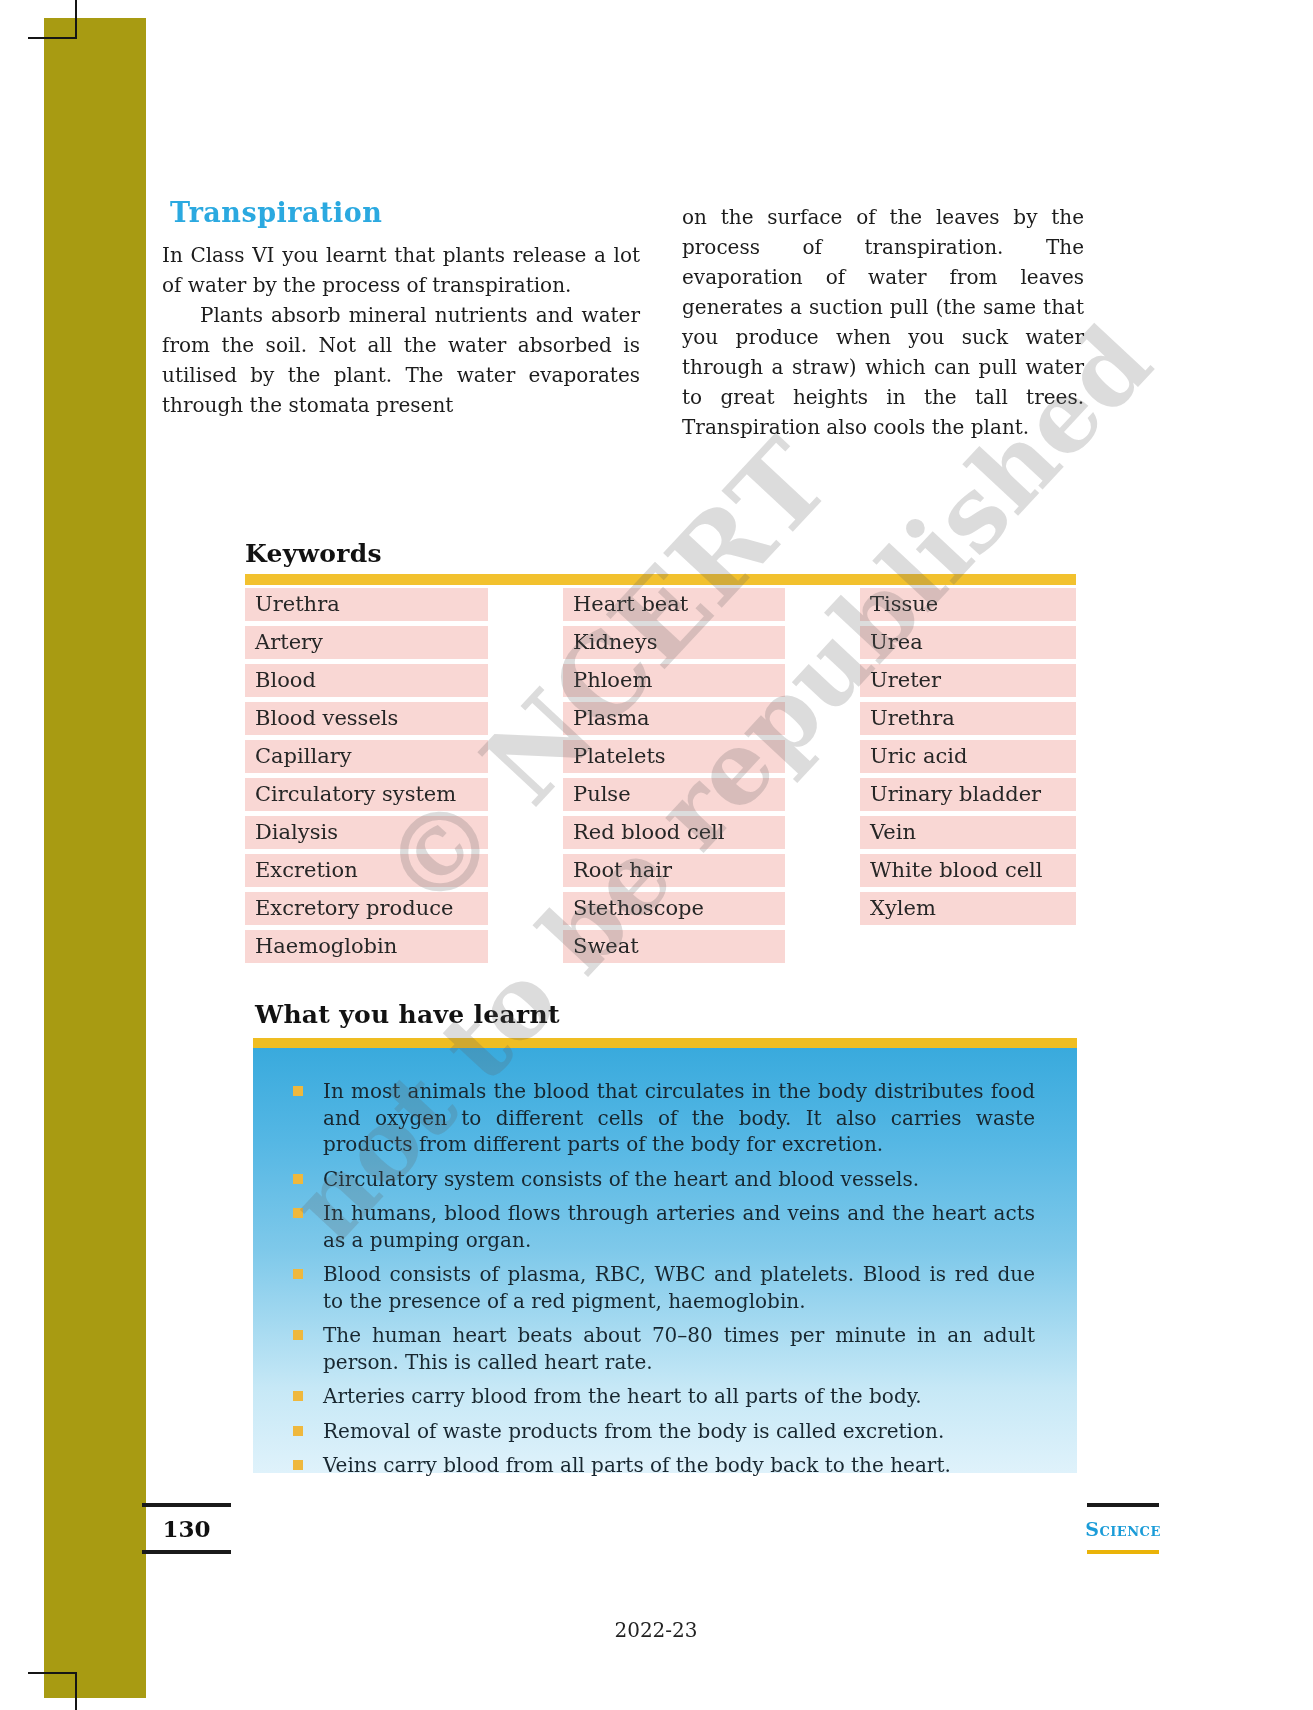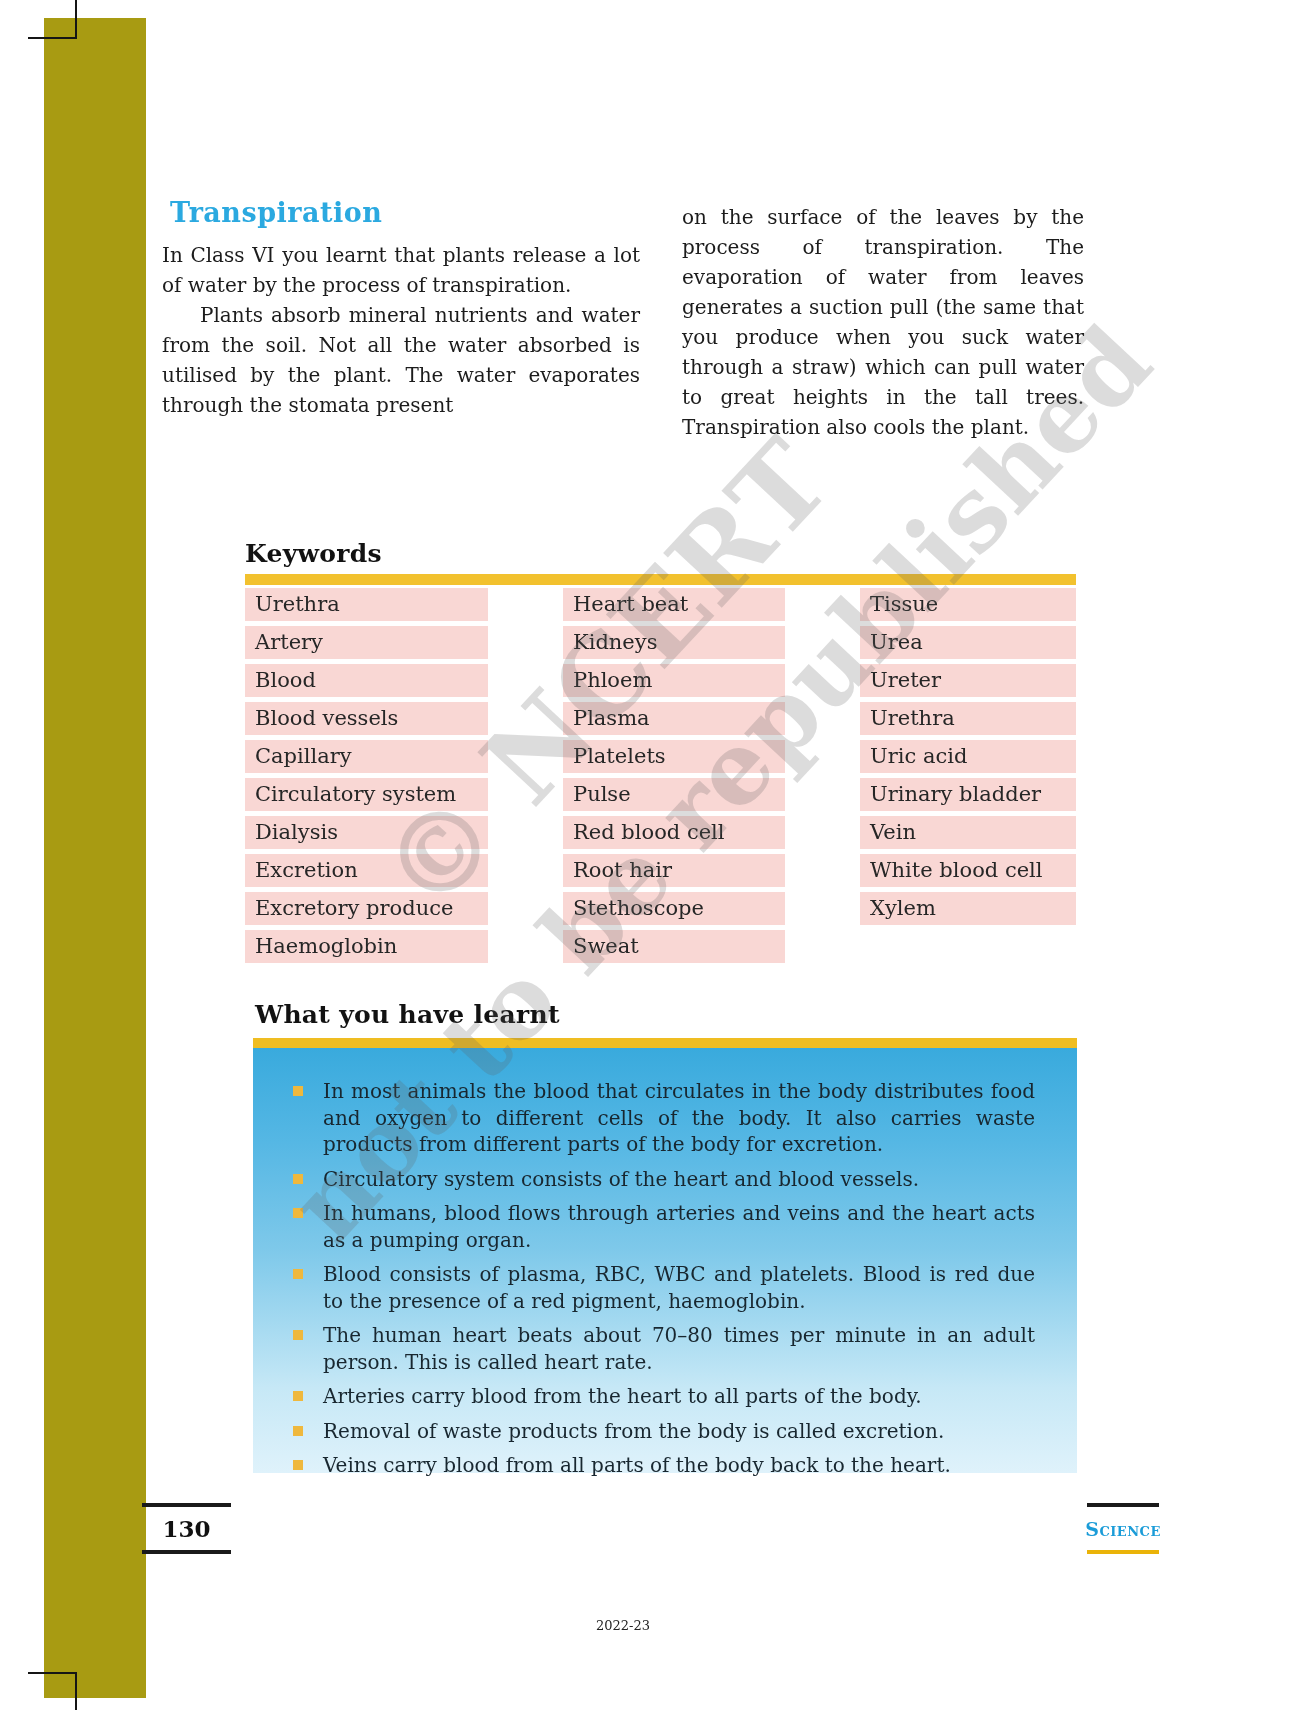--- a/index.html
+++ b/index.html
@@ -55,21 +55,21 @@
   
   .pagenum-block{position:absolute;left:142px;top:1503px;width:89px;height:51px;box-sizing:border-box;
     border-top:4px solid #1a1a1a;border-bottom:4px solid #1a1a1a;
     display:flex;align-items:center;justify-content:center;
     font-size:23px;font-weight:bold;color:#111;background:transparent;}
   .science-block{position:absolute;left:1087px;top:1503px;width:72px;height:51px;box-sizing:border-box;
     border-top:4px solid #1a1a1a;border-bottom:4px solid #eab308;
     display:flex;align-items:center;justify-content:center;
     font-variant:small-caps;font-weight:bold;font-size:19px;letter-spacing:0.5px;
     color:var(--science_blue);}
-  .year-line{position:absolute;left:596px;top:1618px;width:120px;text-align:left;font-size:13px;color:#222;}
+  .year-line{position:absolute;left:596px;top:1618px;width:120px;text-align:center;font-size:20px;color:#222;}
 
   
   .watermark{
     position:absolute;left:30px;top:570px;width:1260px;
     transform:rotate(-47deg);transform-origin:center center;
     text-align:center;color:rgba(95,95,95,0.22);
     font-family:"DejaVu Serif", serif;font-weight:bold;
     pointer-events:none;z-index:6;line-height:1.5;white-space:nowrap;
   }
   .wm-line1{font-size:110px;}

